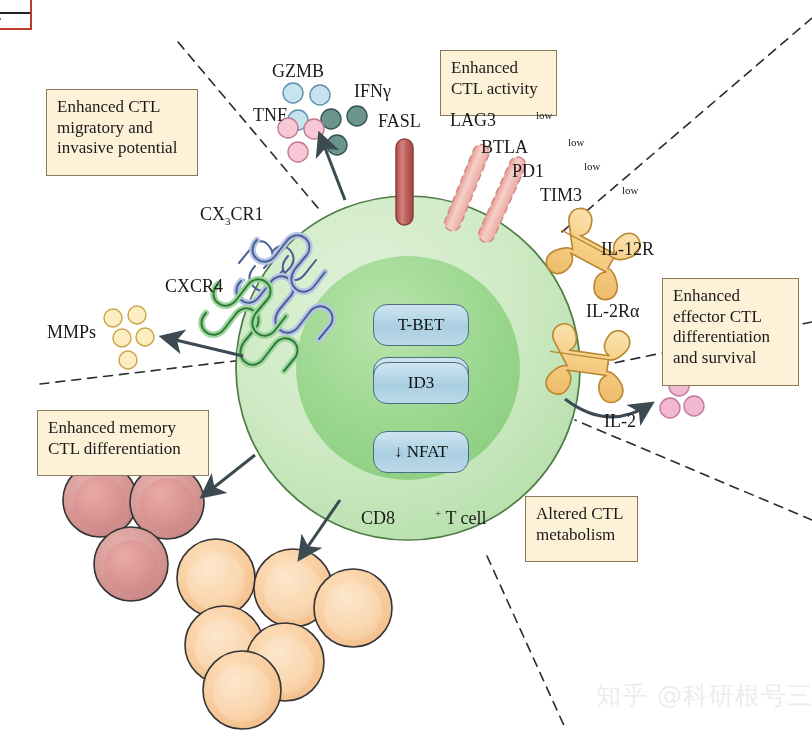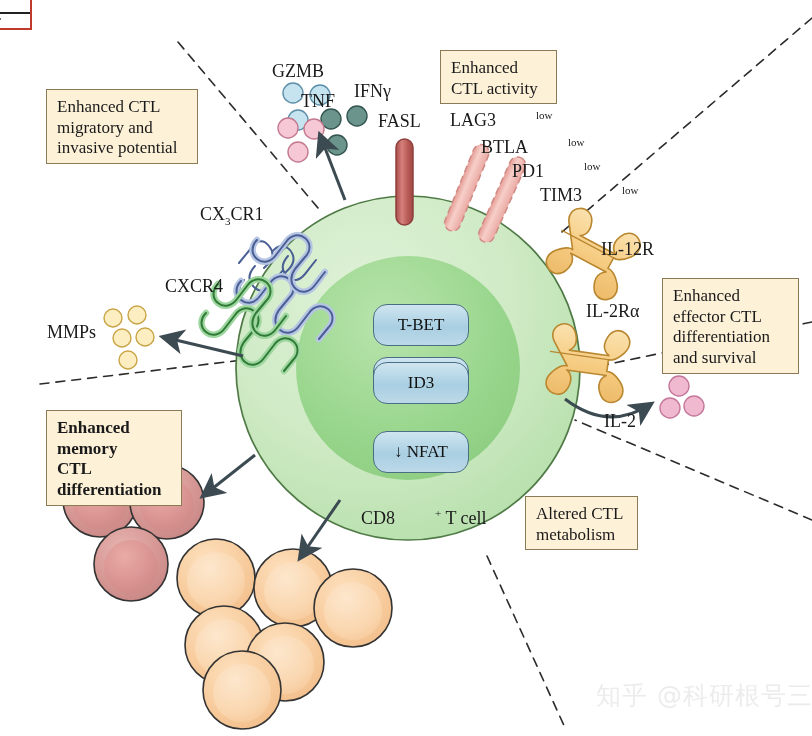--- a/index.html
+++ b/index.html
@@ -7,21 +7,21 @@
        font-family:"Liberation Serif",serif;}
   #stage{position:relative;width:812px;height:736px;background:#fff;}
 
   svg#scene{position:absolute;left:0;top:0;width:812px;height:736px;}
 
   
   .callout{
     position:absolute;
     background:#fdf1d8;
     border:1.4px solid #8a7a55;
-    padding:7px 10px 4px 10px;
+    padding:7px 10px 16px 10px;
     font-family:"Liberation Serif",serif;
     font-size:17px;
     line-height:1.22;
     color:#1a1a1a;
     white-space:pre-line;
     box-sizing:border-box;
   }
 
   
   .lbl{
@@ -350,32 +350,32 @@
 invasive potential</div>
 
   <div class="callout" style="left:440px;top:50px;width:117px;">Enhanced
 CTL activity</div>
 
   <div class="callout" style="left:662px;top:278px;width:137px;">Enhanced
 effector CTL
 differentiation
 and survival</div>
 
-  <div class="callout" style="left:46px;top:410px;width:136px;font-weight:bold;">Enhanced memory
+  <div class="callout" style="left:37px;top:410px;width:172px;">Enhanced memory
 CTL differentiation</div>
 
   <div class="callout" style="left:525px;top:496px;width:113px;">Altered CTL
 metabolism</div>
 
 
   <div class="lbl" style="left:272px;top:62px;">GZMB</div>
 
   <div class="lbl" style="left:339px;top:82px;margin-left:15px;">IFNγ</div>
 
-  <div class="lbl" style="left:253px;top:92px;margin-left:48px;">TNF</div>
+  <div class="lbl" style="left:253px;top:106px;">TNF</div>
 
   <div class="lbl" style="left:47px;top:323px;">MMPs</div>
 
   <div class="lbl" style="left:604px;top:412px;">IL-2</div>
 
   <div class="lbl" style="left:378px;top:112px;">FASL</div>
 
   <div class="lbl" style="left:450px;top:110px;">
     <span>LAG3</span><sup>low</sup>
   </div>

